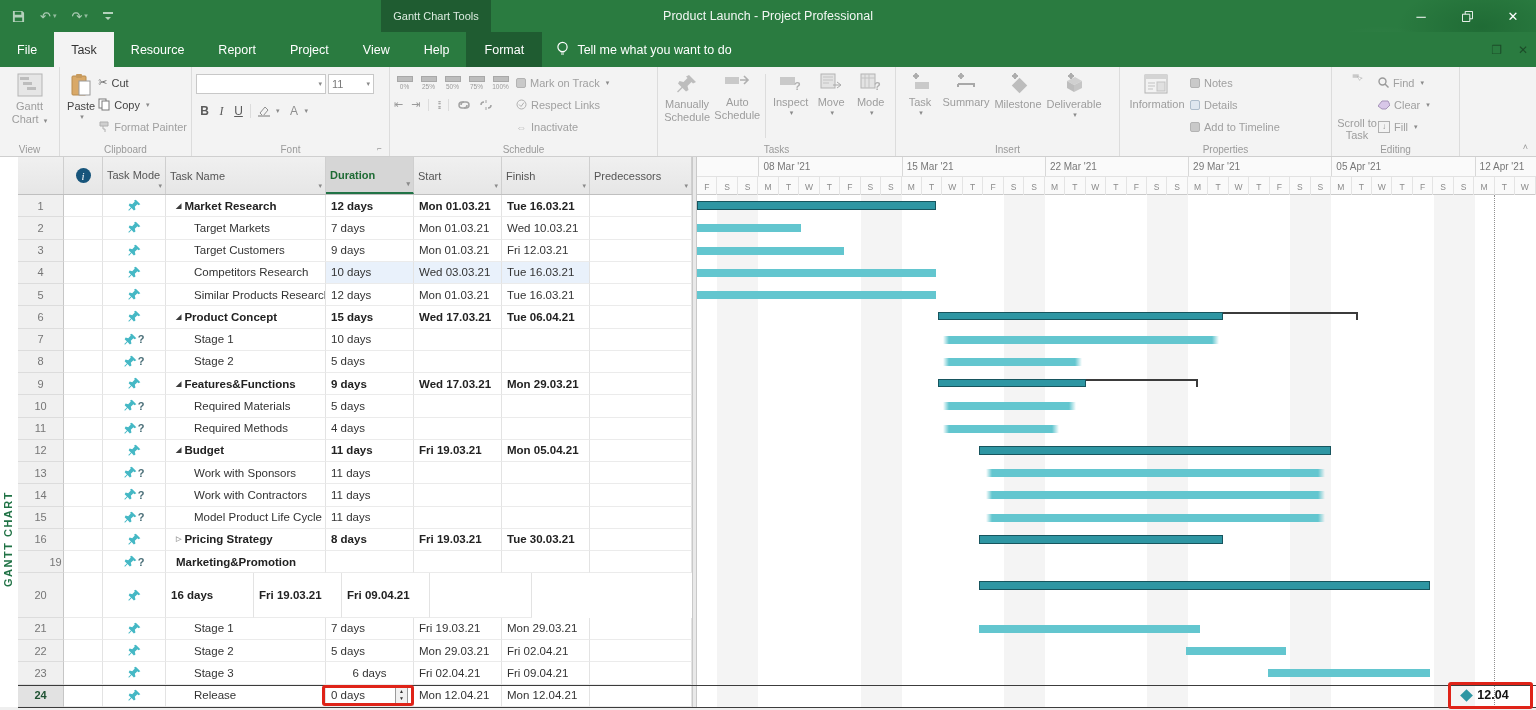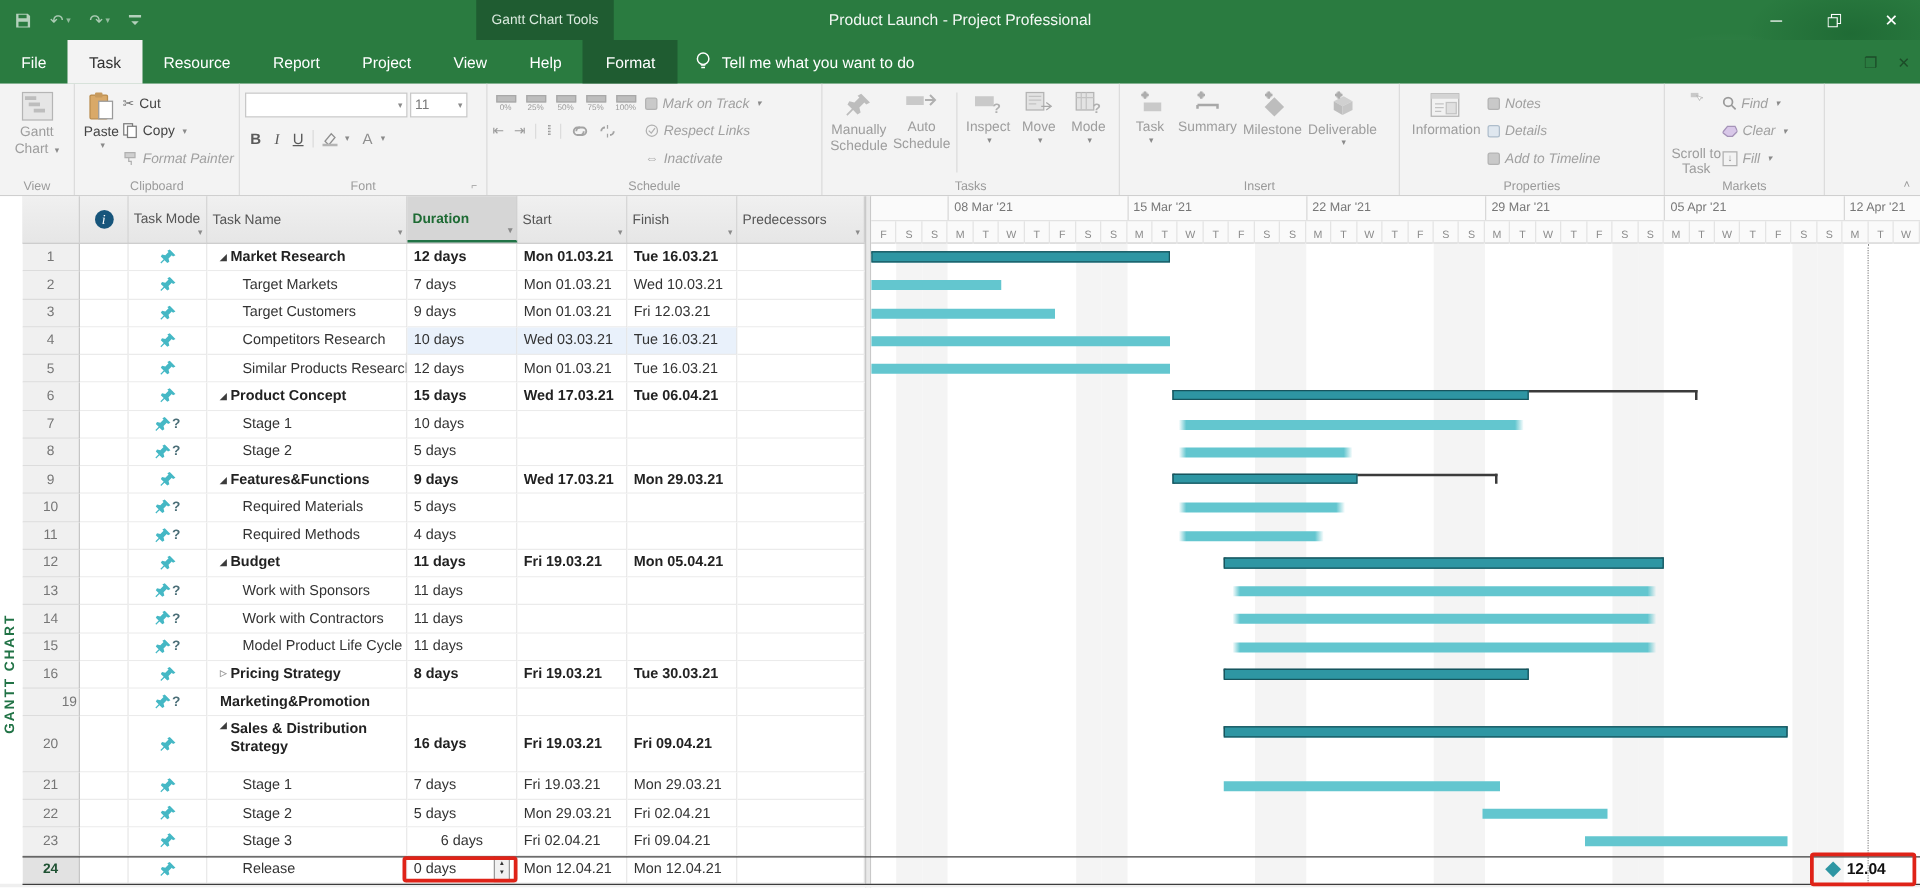--- a/index.html
+++ b/index.html
@@ -34,21 +34,21 @@
      display:flex;color:#9d9d9d;font-size:11px;box-sizing:border-box;}
   .rgroup{position:relative;border-right:1px solid #dcdcdc;box-sizing:border-box;padding:3px 4px 14px 4px;flex-shrink:0;}
   .rgroup-label{position:absolute;left:0;right:0;bottom:1px;text-align:center;font-size:10px;color:#9a9a9a;}
   .rcontent{display:flex;height:72px;}
   .bigbtn{display:flex;flex-direction:column;align-items:center;justify-content:flex-start;padding-top:3px;text-align:center;
      line-height:1.15;color:#9d9d9d;}
   .bigbtn .cap{margin-top:3px;}
   .smallcol{display:flex;flex-direction:column;justify-content:flex-start;gap:5px;padding-top:4px;}
   .smallitem{display:flex;align-items:center;gap:4px;height:17px;white-space:nowrap;}
   .dk{color:#444;}
-  .gy{color:#a0a0a0;font-style:italic;}
+  .gy{color:#a0a0a0;}
   .caret{font-size:7px;color:#8a8a8a;margin-left:2px;}
   .gicon{display:inline-block;width:12px;height:12px;background:#c9c9c9;border:1px solid #b3b3b3;border-radius:2px;box-sizing:border-box;}
   .gicon.sm{width:10px;height:10px;}
   .combo{background:#fff;border:1px solid #c8c8c8;height:20px;display:flex;align-items:center;justify-content:space-between;
      padding:0 3px;color:#7a7a7a;box-sizing:border-box;}
   .fontbtn{font-size:12px;color:#5a5a5a;width:17px;text-align:center;}
   .pctbtn{width:21px;display:flex;flex-direction:column;align-items:center;gap:1px;}
   .pctbar{width:16px;height:6px;background:#bdbdbd;border:1px solid #a8a8a8;box-sizing:border-box;}
   .pctlbl{font-size:6.5px;color:#9a9a9a;}
   .dlg-launcher{position:absolute;right:2px;bottom:2px;width:10px;height:10px;color:#9a9a9a;font-size:8px;line-height:10px;}
@@ -473,21 +473,21 @@
           <span>Clear</span>
             <span class="caret">▾</span>
         </div>
         <div class="smallitem gy">
           <span style="border:1px solid #b0b0b0;width:10px;height:10px;display:inline-flex;align-items:center;justify-content:center;color:#8f8f8f;font-size:8px;">↓</span>
           <span>Fill</span>
             <span class="caret">▾</span>
         </div>
       </div>
     </div>
-    <div class="rgroup-label">Markets</div>
+    <div class="rgroup-label">Editing</div>
   </div>
 
   <div style="flex:1;position:relative;">
     <span style="position:absolute;right:8px;bottom:4px;color:#9a9a9a;font-size:9px;">˄</span>
   </div>
 </div>
 
 <div class="gantt-strip">
   <span>GANTT CHART</span>
 </div>
@@ -1052,24 +1052,20 @@
       </div>
       <div class="tcell info" style="width: 39px;"></div>
       <div class="tcell mode" style="width: 63px;">
         <span class="pinwrap">
           <span>
             <svg width="13" height="13" viewBox="0 0 20 20">
               <path d="M12 1l7 7-3 1.5L14.5 8l-4 4 1 4-2.5 1.5L5.5 14 1.5 18 .5 17 4.5 13 1 9.5 2.5 7l4 1 4-4-1.5-1.5z" fill="#45b8c5"></path>
             </svg>
           </span>
         </span>
-      </div>
-      <div class="tcell name bold wrapname" style="width: 160px; padding-left: 10px;">
-        <span class="marker">◢</span>
-        <span>Sales &amp; Distribution Strategy</span>
       </div>
       <div class="tcell duration bold" style="width: 88px;">
         <span>16 days</span>
       </div>
       <div class="tcell start bold" style="width: 88px;">
         <span>Fri 19.03.21</span>
       </div>
       <div class="tcell finish bold" style="width: 88px;">
         <span>Fri 09.04.21</span>
       </div>

